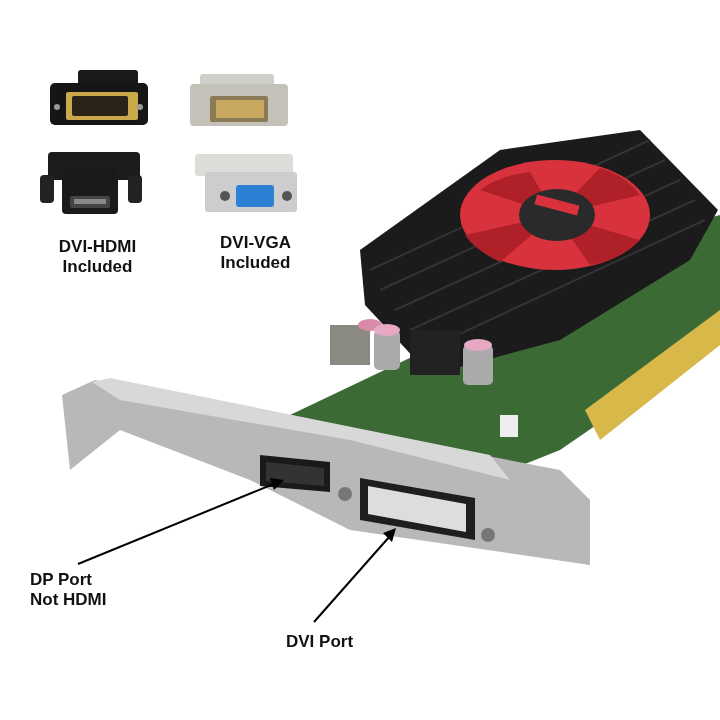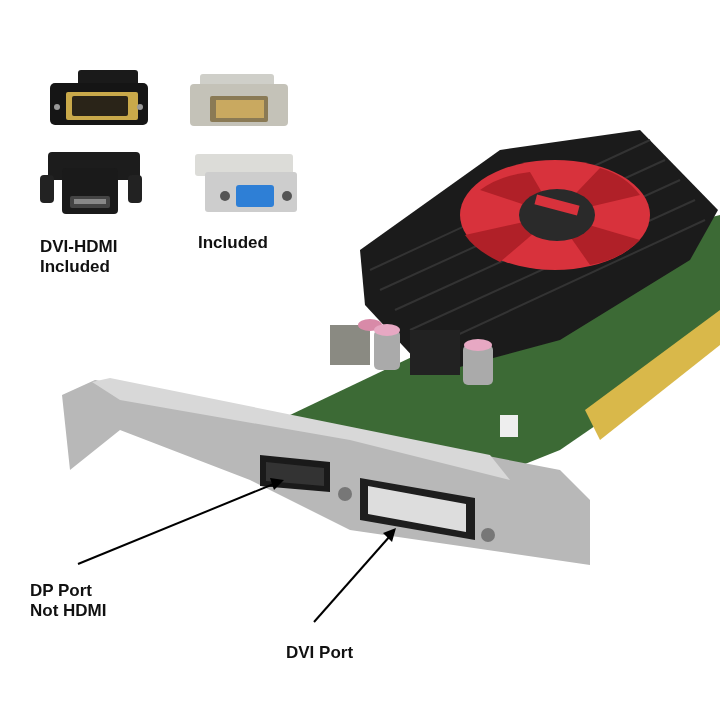--- a/index.html
+++ b/index.html
@@ -1,18 +1,18 @@
 <!DOCTYPE html>
 <html><head>
 <meta charset="utf-8">
 <style>
   html, body { margin:0; padding:0; background:#ffffff; }
   body { width:720px; height:720px; position:relative; overflow:hidden; font-family:"Liberation Sans", sans-serif; }
-  .label { position:absolute; font-weight:bold; color:#111; font-size:17px; line-height:20px; }
-  .label.left { text-align:left;margin-top:11px; }
+  .label { position:absolute; font-weight:bold; color:#111; font-size:17px; line-height:20px; text-align:center; }
+  .label.left { text-align:left; }
   svg { position:absolute; left:0; top:0; }
 </style>
 </head>
 <body>
 
 <svg width="720" height="720" viewBox="0 0 720 720">
 
   <g>
     <rect x="78" y="70" width="60" height="16" rx="3" fill="#1a1a1a"></rect>
     <rect x="50" y="83" width="98" height="42" rx="5" fill="#151515"></rect>
@@ -97,20 +97,21 @@
     <line x1="314" y1="622" x2="390" y2="536"></line>
     <polygon points="396,528 383,533 392,542" stroke="none"></polygon>
   </g>
 </svg>
 
 <div class="label" style="left:40px; top:237px; width:115px;">
   <div>DVI-HDMI</div>
   <div>Included</div>
 </div>
 <div class="label" style="left:198px; top:233px; width:115px;">
+  <div>DVI-VGA</div>
   <div>Included</div>
 </div>
 <div class="label left" style="left:30px; top:570px;">
   <div>DP Port</div>
   <div>Not HDMI</div>
 </div>
 <div class="label left" style="left:286px; top:632px;">
   <div>DVI Port</div>
 </div>
 

